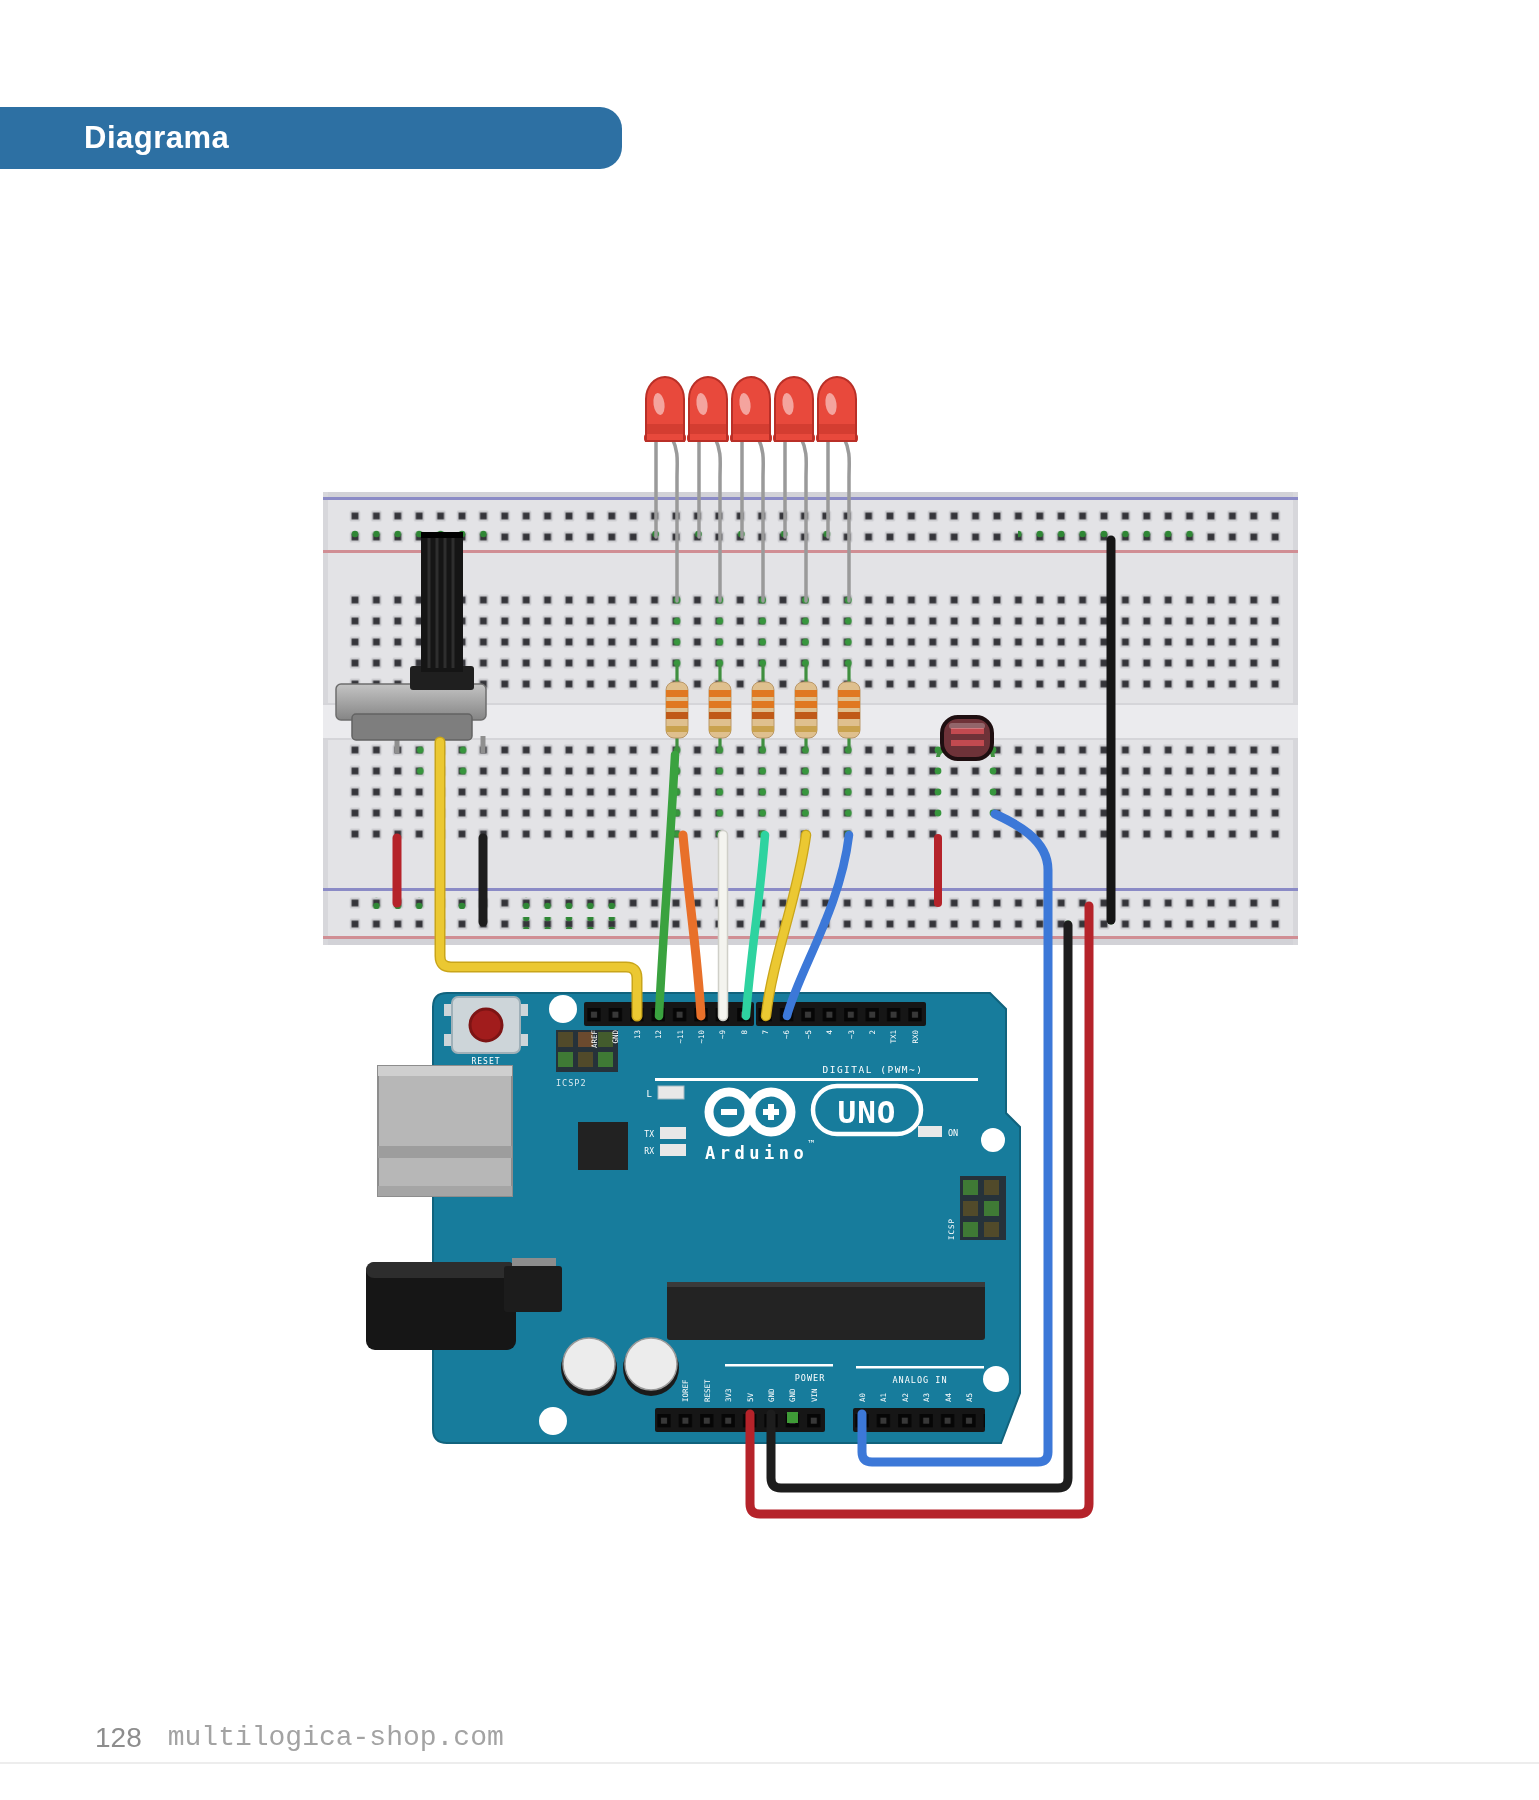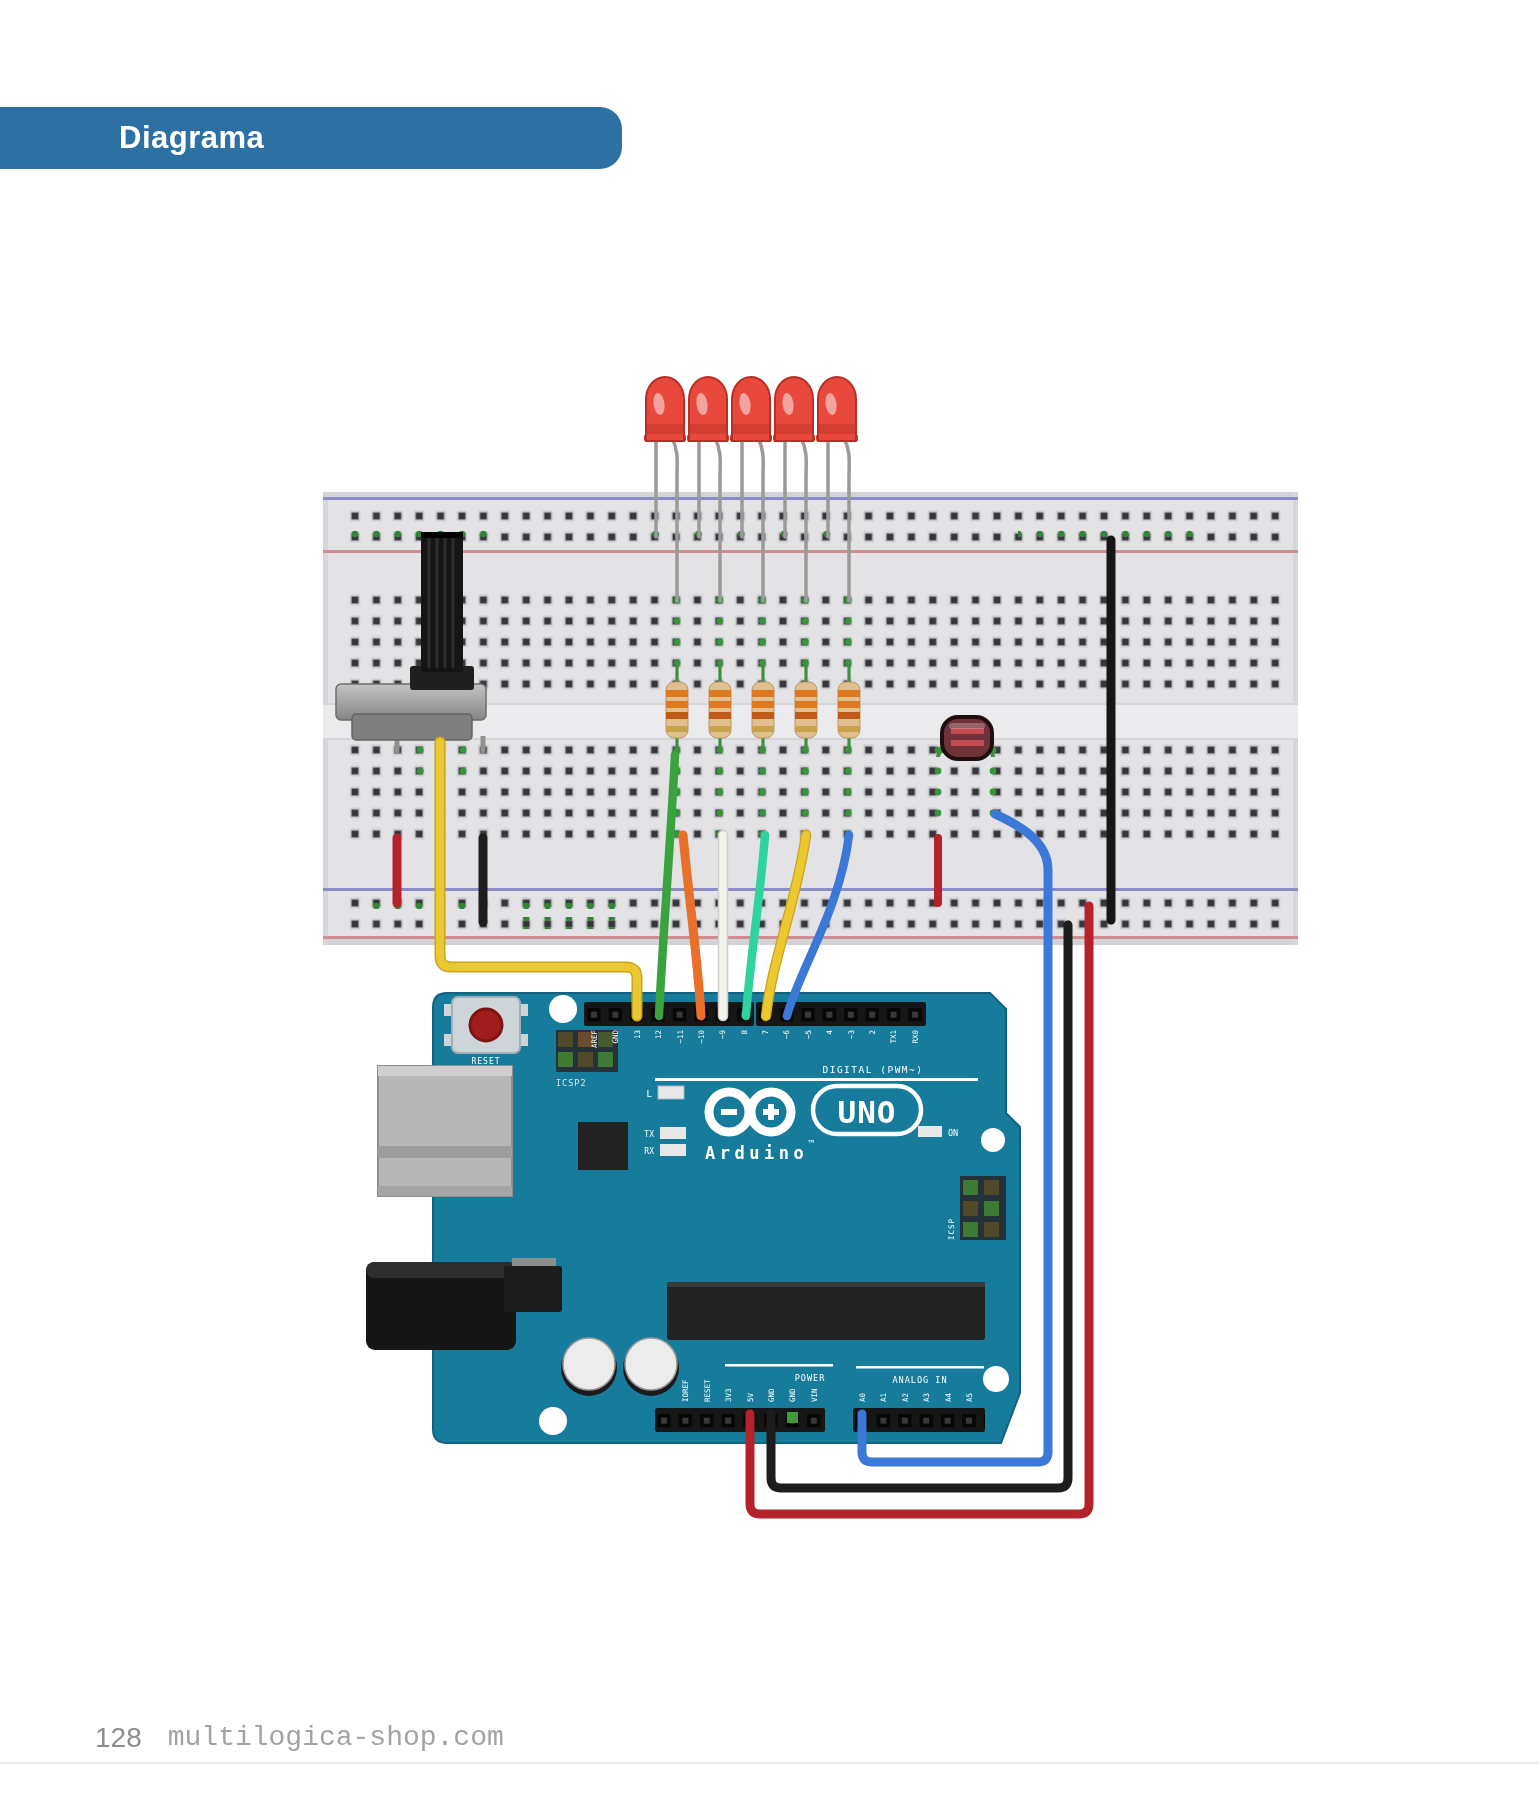--- a/index.html
+++ b/index.html
@@ -1,20 +1,20 @@
 <!DOCTYPE html>
 <html><head>
 <meta charset="utf-8">
 <style>
   html,body{margin:0;padding:0;background:#fff;}
   .page{position:relative;width:1539px;height:1800px;background:#ffffff;overflow:hidden;
         font-family:"Liberation Sans",sans-serif;}
   .badge{position:absolute;left:0;top:107px;width:622px;height:62px;background:#2d70a3;
          border-radius:0 22px 22px 0;color:#ffffff;font-weight:bold;font-size:31px;
-         line-height:62px;padding-left:119px;box-sizing:border-box;letter-spacing:.5px;}
+         line-height:62px;padding-left:84px;box-sizing:border-box;letter-spacing:.5px;}
   .diagram-svg{position:absolute;left:0;top:0;width:1539px;height:1800px;}
   .footer{position:absolute;left:95px;top:1722px;font-size:28px;color:#8d8d8d;display:flex;gap:26px;justify-content:center;}
   .footer .site{color:#a3a3a3;font-family:Liberation Mono, monospace;}
   .bottom-line{position:absolute;left:0;top:1762px;width:1539px;height:2px;background:#ededed;}
   svg text{user-select:none;}
 </style>
 </head>
 <body>
 
 <div class="page">

